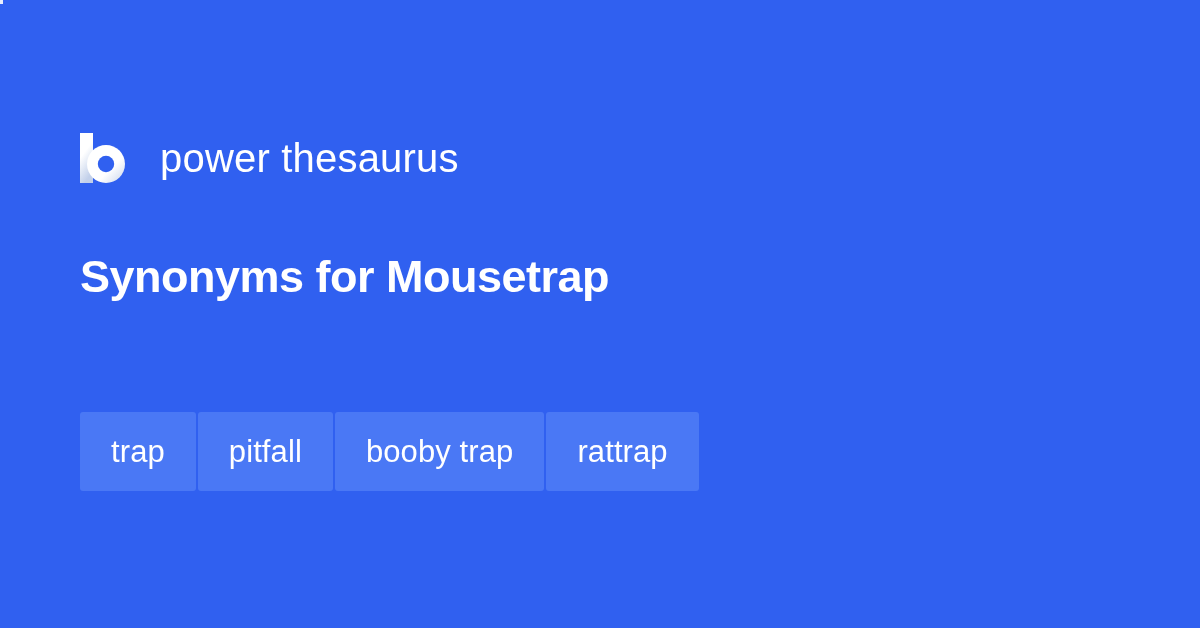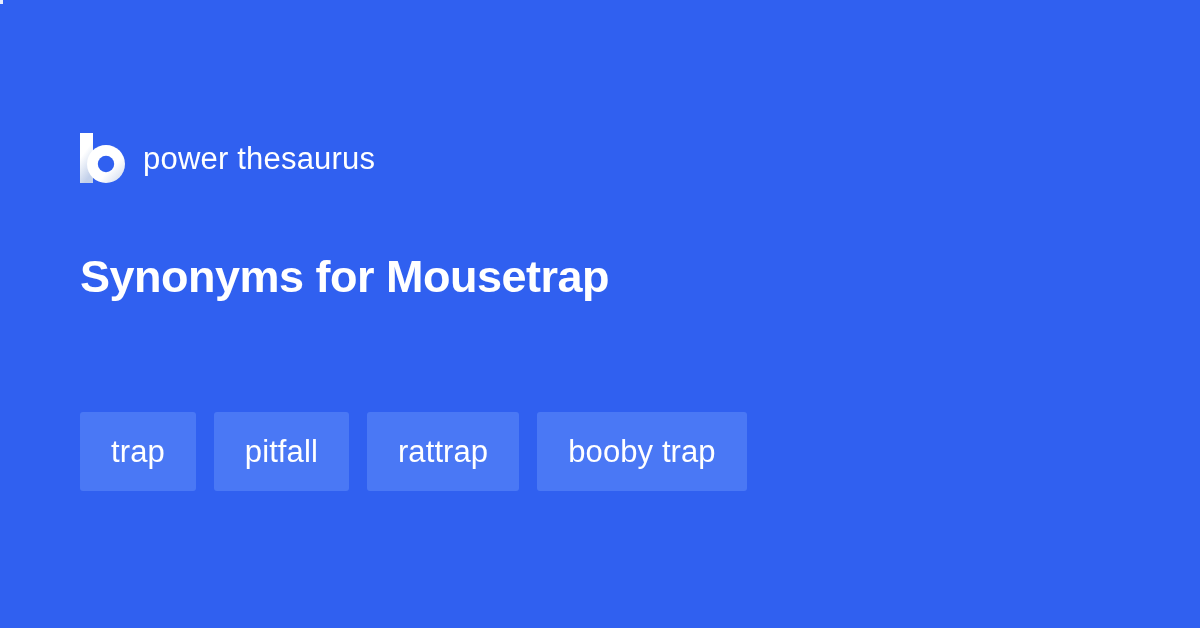--- a/index.html
+++ b/index.html
@@ -35,22 +35,22 @@
   }
 
   .brand-logo {
     width: 46px;
     height: 50px;
     display: block;
     flex: 0 0 auto;
   }
 
   .brand-name {
-    margin-left: 17px;
-    font-size: 31px;
+    margin-left: 34px;
+    font-size: 40px;
     line-height: 1;
     font-weight: 400;
     color: #ffffff;
     letter-spacing: 0.2px;
     white-space: nowrap;
   }
 
   
   .headline {
     position: absolute;
@@ -65,21 +65,21 @@
     white-space: nowrap;
   }
 
   
   .chips {
     position: absolute;
     left: 80px;
     top: 412px;
     display: flex;
     align-items: flex-end;
-    gap: 18px;
+    gap: 2px;
   }
 
   .chip {
     background: #4a78f5;
     border-radius: 3px;
     height: 79px;
     display: flex;
     align-items: center;
     justify-content: center;
     padding: 0 31px;
@@ -140,20 +140,20 @@
   <h1 class="headline">Synonyms for Mousetrap</h1>
 
   <div class="chips">
     <div class="chip">
       <span class="chip-label">trap</span>
     </div>
     <div class="chip">
       <span class="chip-label">pitfall</span>
     </div>
     <div class="chip">
-      <span class="chip-label">rattrap</span>
+      <span class="chip-label">booby trap</span>
     </div>
     <div class="chip">
-      <span class="chip-label">booby trap</span>
+      <span class="chip-label">rattrap</span>
     </div>
   </div>
 
 </div>
 
 </body></html>

